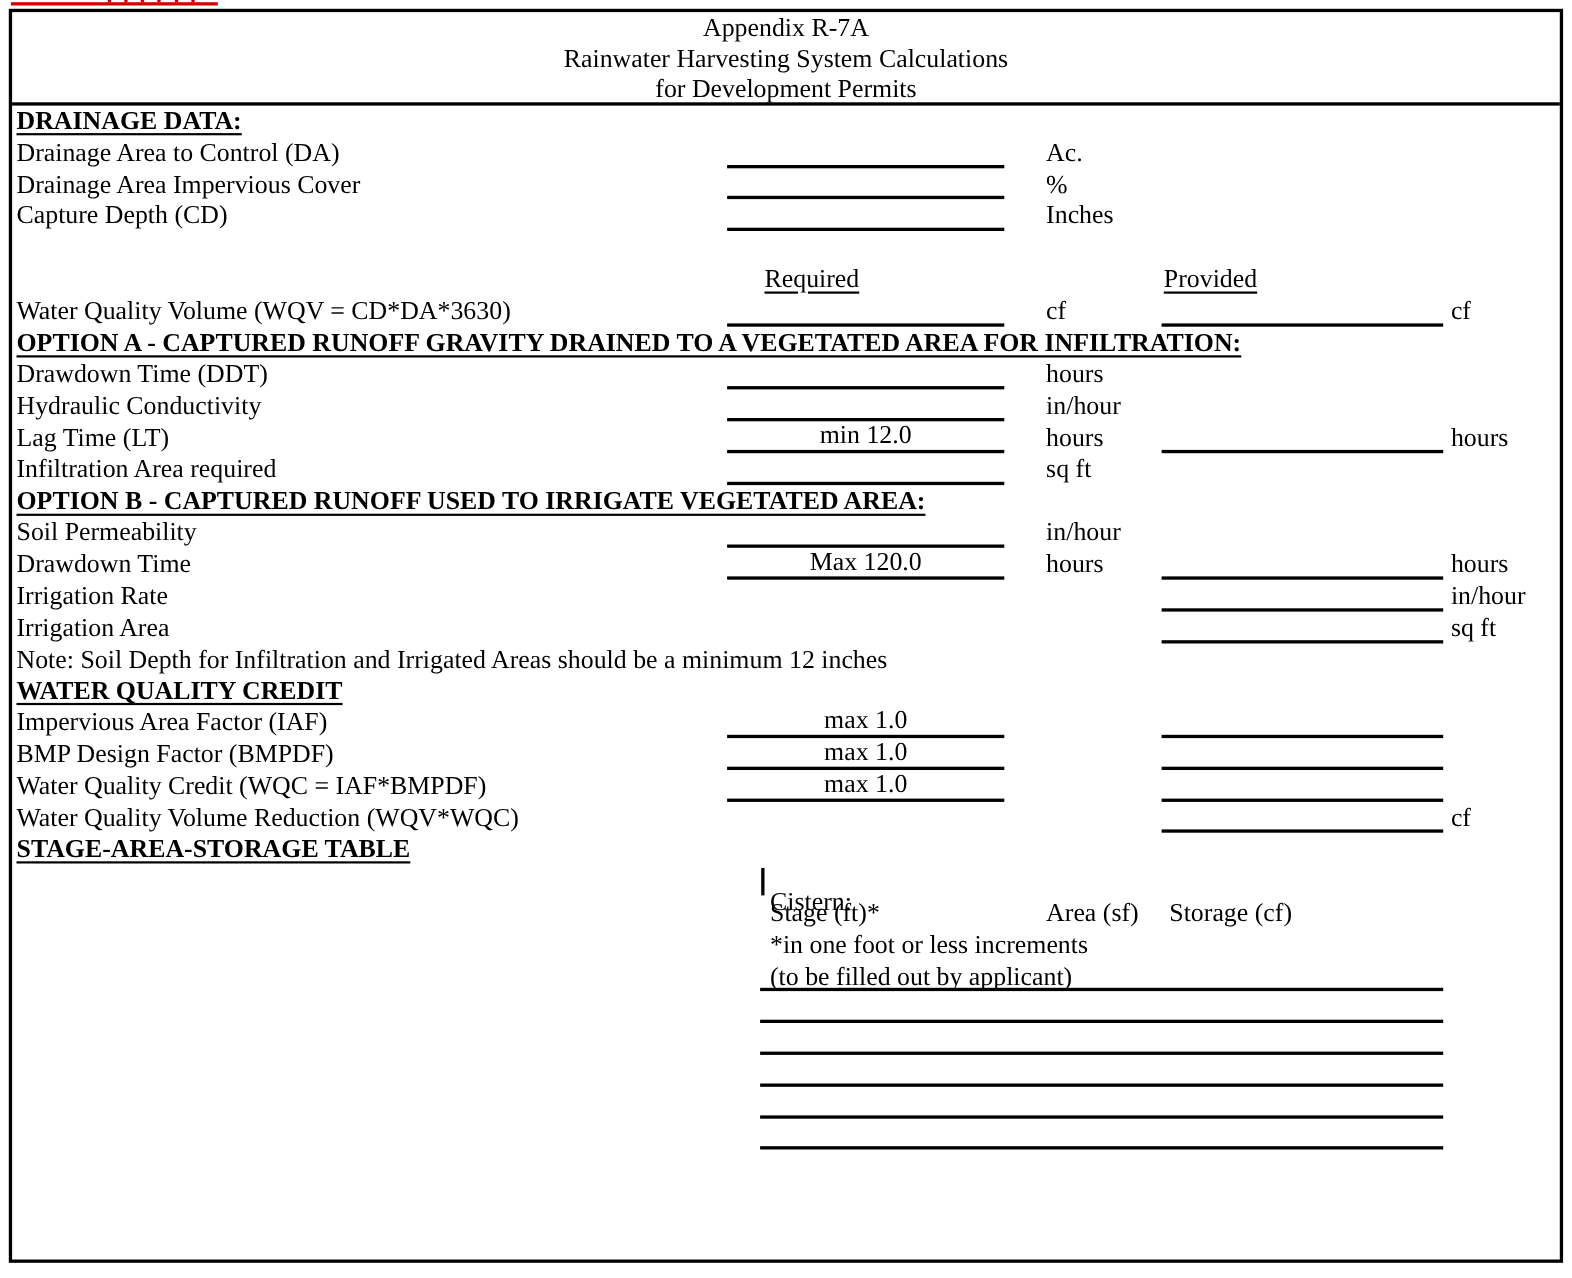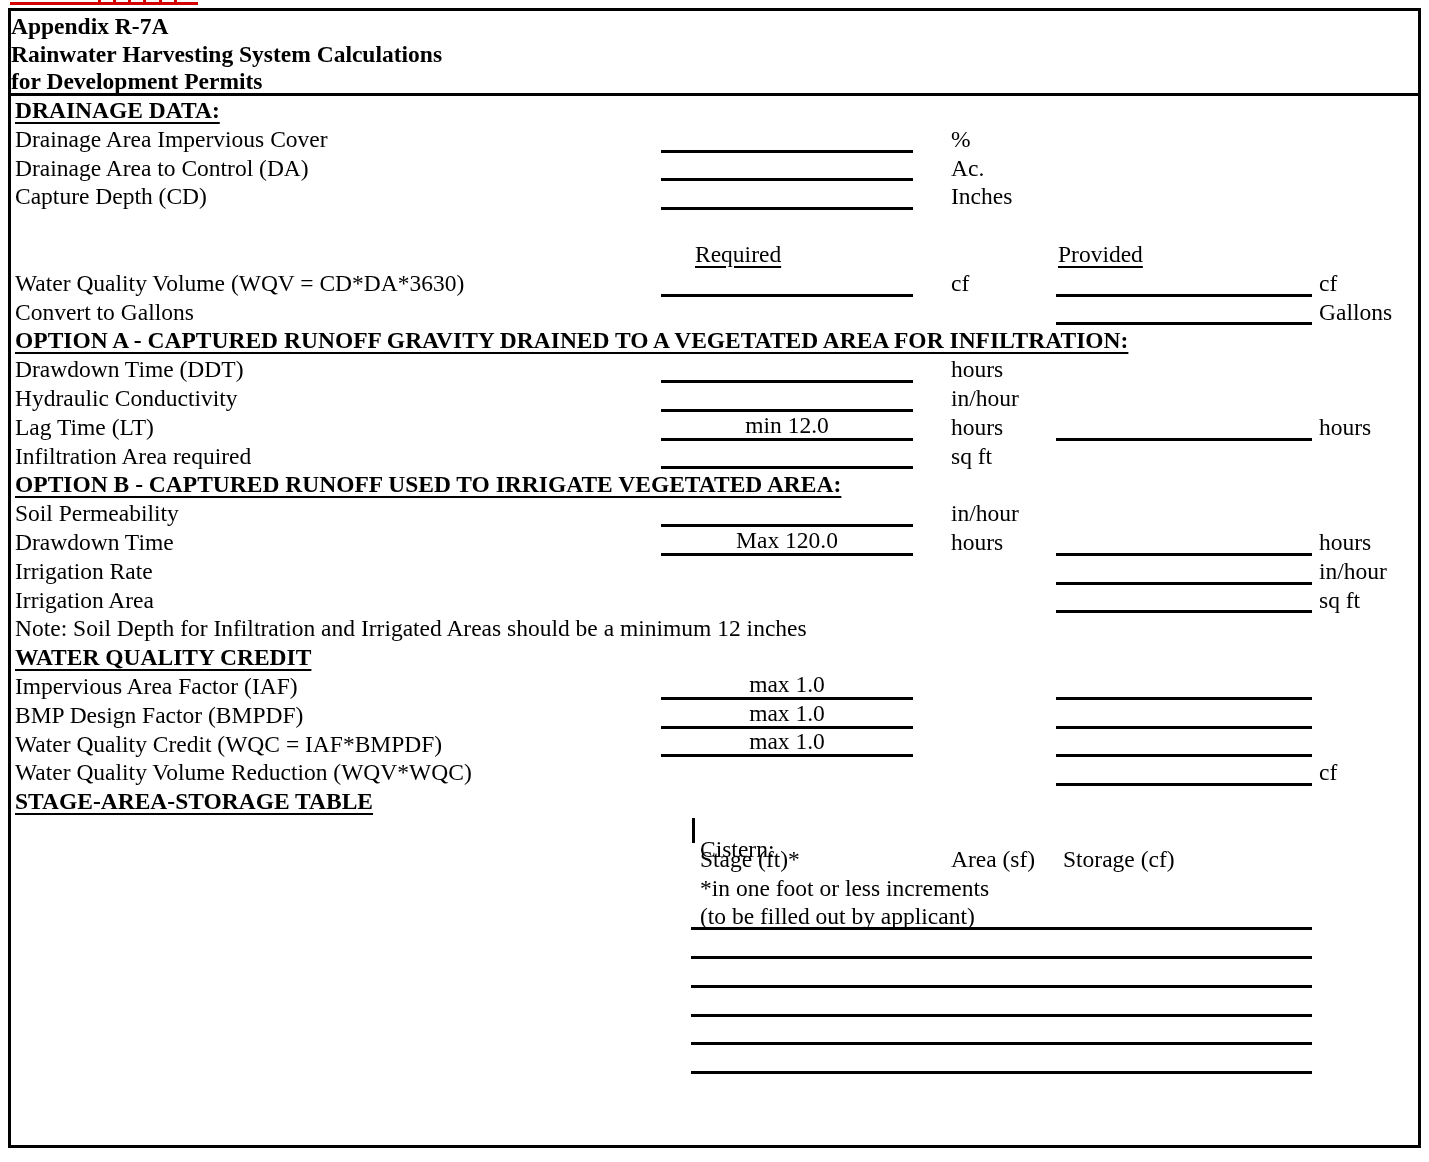--- a/index.html
+++ b/index.html
@@ -14,21 +14,21 @@
   }
   .red-note{position:absolute;left:10px;top:2px;width:188px;height:3px;background:#d40000;}
   .red-note i{position:absolute;top:-3px;width:3px;height:3px;background:#d40000;}
   .frame{
     position:absolute;left:8px;top:8px;width:1407px;height:1134px;
     border:3px solid #000;
   }
   .titlebox{
     position:absolute;left:0;top:0;width:100%;height:82px;
     border-bottom:3px solid #000;
-    text-align:left;font-weight:bold;
+    text-align:center;font-weight:normal;
   }
   .titlebox div{line-height:27.5px;white-space:nowrap;}
   .body{position:absolute;left:0;top:85px;width:100%;}
   .row{position:relative;height:28.8px;line-height:28.8px;}
   .lbl{position:absolute;left:4px;top:0;white-space:nowrap;}
   .hd{font-weight:bold;text-decoration:underline;text-decoration-thickness:2px;text-underline-offset:4px;}
   .colhd{text-decoration:underline;text-decoration-thickness:2px;text-underline-offset:4px;}
   .rq-blank{
     position:absolute;left:650px;width:252px;bottom:1px;height:26px;line-height:26px;
     border-bottom:3px solid #000;text-align:center;white-space:nowrap;
@@ -73,52 +73,47 @@
       <div>Rainwater Harvesting System Calculations</div>
       <div>for Development Permits</div>
     </div>
 
     <div class="body">
 
       <div class="row">
         <span class="lbl hd">DRAINAGE DATA:</span>
       </div>
       <div class="row">
+        <span class="lbl">Drainage Area to Control (DA)</span>
+        <span class="rq-blank"></span>
+        <span class="rq-unit">Ac.</span>
+      </div>
+      <div class="row">
         <span class="lbl">Drainage Area Impervious Cover</span>
         <span class="rq-blank"></span>
         <span class="rq-unit">%</span>
-      </div>
-      <div class="row">
-        <span class="lbl">Drainage Area to Control (DA)</span>
-        <span class="rq-blank"></span>
-        <span class="rq-unit">Ac.</span>
       </div>
       <div class="row">
         <span class="lbl">Capture Depth (CD)</span>
         <span class="rq-blank"></span>
         <span class="rq-unit">Inches</span>
       </div>
 
       <div class="row"></div>
 
       <div class="row">
         <span class="rq-head colhd">Required</span>
         <span class="pv-head colhd">Provided</span>
       </div>
       <div class="row">
         <span class="lbl">Water Quality Volume (WQV = CD*DA*3630)</span>
         <span class="rq-blank"></span>
         <span class="rq-unit">cf</span>
         <span class="pv-blank"></span>
         <span class="pv-unit">cf</span>
-      </div>
-      <div class="row">
-        <span class="lbl">Convert to Gallons</span>
-        <span class="pv-blank"></span>
-        <span class="pv-unit">Gallons</span>
       </div>
 
       <div class="row">
         <span class="lbl hd">OPTION A - CAPTURED RUNOFF GRAVITY DRAINED TO A VEGETATED AREA FOR INFILTRATION:</span>
       </div>
       <div class="row">
         <span class="lbl">Drawdown Time (DDT)</span>
         <span class="rq-blank"></span>
         <span class="rq-unit">hours</span>
       </div>

